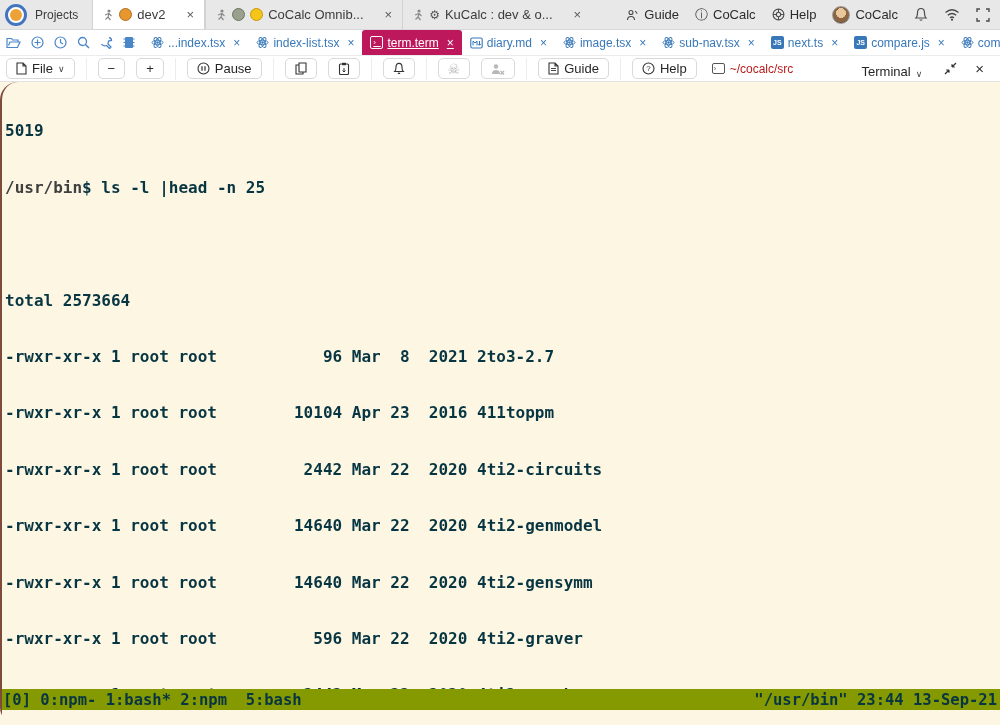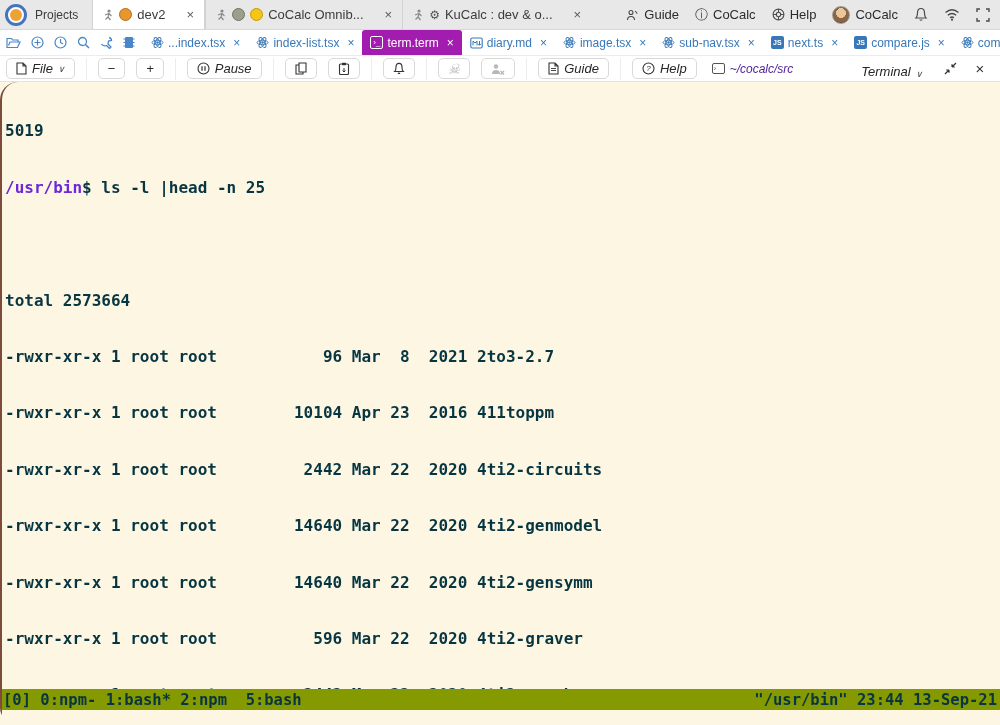--- a/index.html
+++ b/index.html
@@ -32,48 +32,48 @@
   .avatar { width:18px; height:18px; border-radius:50%;
             background:radial-gradient(circle at 50% 38%, #e9c79a 0 38%, #8a6544 39% 70%, #6f4f33 71%); border:1px solid #9a9a9a; }
   .gicon { color:#4a4a4a; display:flex; align-items:center; }
 
   
   .filetabs { height:26px; background:#fff; display:flex; align-items:stretch; border-bottom:1px solid #ececec; }
   .ft-icons { display:flex; align-items:center; gap:10px; padding:0 8px 0 6px; color:#4a86c8; }
   .ft-icons .fticon { display:flex; align-items:center; }
   .ftab { display:flex; align-items:center; gap:4px; padding:0 8px; font-size:12px; color:#3878b8; white-space:nowrap; }
   .ftab .fx { margin-left:4px; font-size:12px; color:#3878b8; }
-  .ftab.active { background:#a21caf; color:#fff; border-radius:3px 3px 0 0; }
+  .ftab.active { background:#be185d; color:#fff; border-radius:3px 3px 0 0;text-decoration:underline; }
   .ftab.active .fx { color:#fff; }
   .fic { width:13px; height:13px; display:inline-flex; align-items:center; justify-content:center; }
   .icon-js { background:#3878b8; border-radius:2px; color:#fff; font-size:7px; font-weight:bold; }
   .icon-js::after { content:"JS"; }
   .ftab.active .icon-term { background:#fff0; border:1px solid #fff; border-radius:2px; color:#fff; font-size:8px; }
   .icon-term::after { content:"›_"; }
 
   
-  .toolbar { height:26px; background:#fff; display:flex; align-items:center; gap:11px; padding:0 6px; border-bottom:1px solid #e3e3e3;font-style:italic; }
+  .toolbar { height:26px; background:#fff; display:flex; align-items:center; gap:11px; padding:0 6px; border-bottom:1px solid #e3e3e3; }
   .tbtn { display:flex; align-items:center; gap:5px; height:21px; padding:0 9px; border:1px solid #d9d9d9;
           border-radius:5px; background:#fff; font-size:13px; color:#262626; }
   .tbtn .caret { font-size:9px; color:#444; }
   .tbtn.disabled { color:#b8b8b8; }
   .sep { width:1px; height:22px; background:#ededed; }
-  .pathbox { display:flex; align-items:center; gap:5px; font-size:12px; color:#4c1d95; margin-left:4px; }
+  .pathbox { display:flex; align-items:center; gap:5px; font-size:12px; color:#b91c1c; margin-left:4px; }
   .mini-term { width:13px; height:11px; border:1px solid #555; border-radius:2px; font-size:7px; line-height:9px; padding-left:1px; color:#555; }
   .mini-term::after { content:"›"; }
   .tb-right { margin-left:auto; display:flex; align-items:center; gap:18px; padding-right:10px; font-size:13px; color:#262626; }
   .closex { font-size:15px; color:#333; }
   .skull { font-size:14px; color:#b5b5b5; }
 
   
   .termwrap { height:643px; display:flex; flex-direction:column; background:#fdf6e3; border-left:2px solid #7d4a3c;border-radius:18px; }
   .term { flex:1; padding:3px 0 0 3px; font-family:"DejaVu Sans Mono", monospace; font-weight:bold;
           font-size:16px; line-height:18.7px; color:#073642; white-space:pre; overflow:hidden; }
   .tline { min-height:19px; }
-  .prompt { color:#6d28d9;margin-top:14px; }
+  .prompt { color:#404040;margin-top:14px; }
   .statusbar { height:21px; background:#859900; color:#073642; font-family:"DejaVu Sans Mono", monospace;
                font-weight:bold; font-size:15.5px; display:flex; justify-content:space-between; align-items:center;
                padding:0 3px 0 1px; white-space:pre; }
   .botpad { height:15px; background:#fdf6e3; }
 
   svg { display:block; }
 </style>
 </head>
 <body>
 

